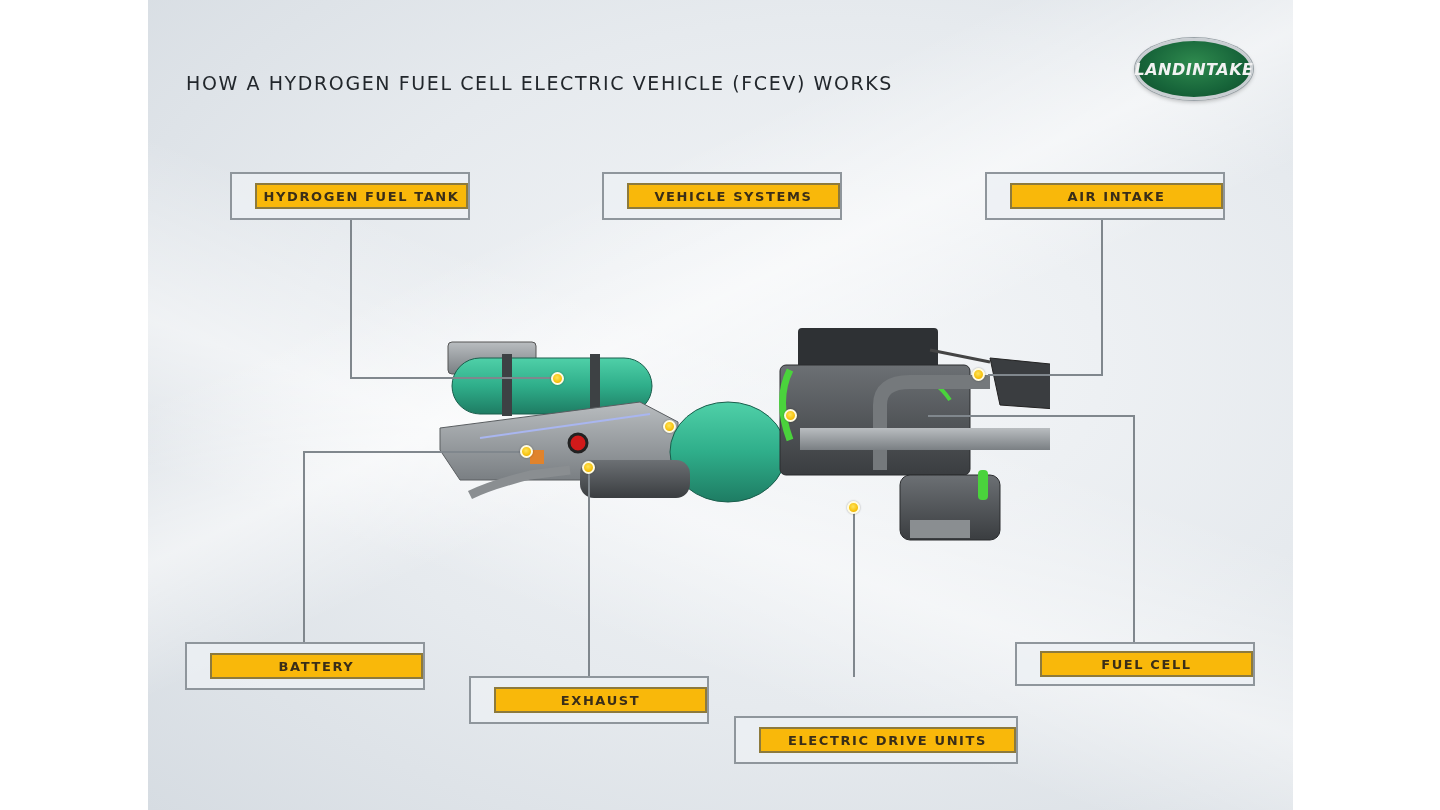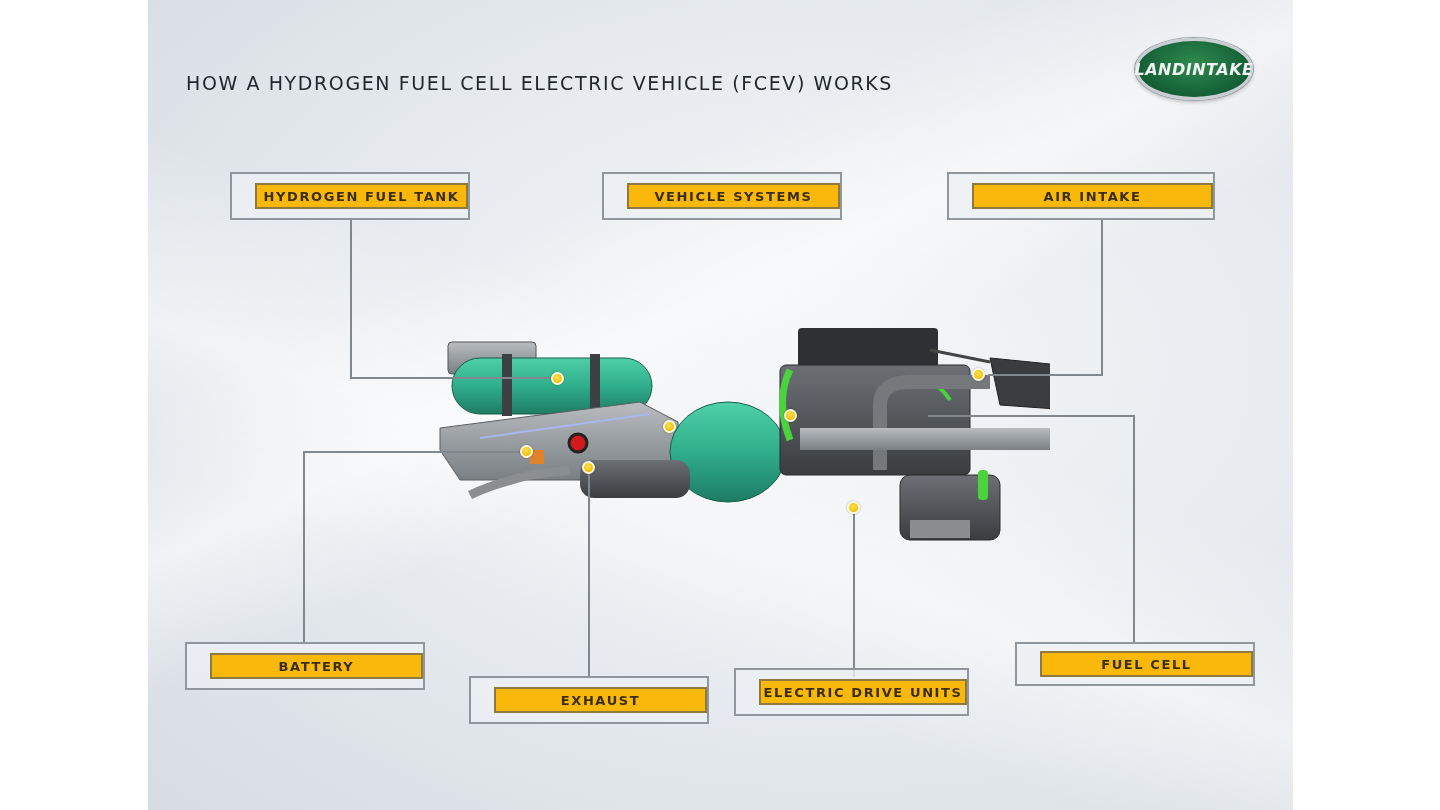--- a/index.html
+++ b/index.html
@@ -151,39 +151,39 @@
         <span>HYDROGEN FUEL TANK</span>
       </div>
   </div>
 
   <div class="callout" style="left:454px;top:172px;width:240px;height:48px">
     <div class="plate">
         <span>VEHICLE SYSTEMS</span>
       </div>
   </div>
 
-  <div class="callout" style="left:799px;top:172px;width:268px;height:48px">
+  <div class="callout" style="left:837px;top:172px;width:240px;height:48px">
     <div class="plate">
         <span>AIR INTAKE</span>
       </div>
   </div>
 
   <div class="callout" style="left:37px;top:642px;width:240px;height:48px">
     <div class="plate">
         <span>BATTERY</span>
       </div>
   </div>
 
   <div class="callout" style="left:321px;top:676px;width:240px;height:48px">
     <div class="plate">
         <span>EXHAUST</span>
       </div>
   </div>
 
-  <div class="callout" style="left:586px;top:668px;width:235px;height:48px">
+  <div class="callout" style="left:586px;top:716px;width:284px;height:48px">
     <div class="plate">
         <span>ELECTRIC DRIVE UNITS</span>
       </div>
   </div>
 
   <div class="callout" style="left:867px;top:642px;width:240px;height:44px">
     <div class="plate">
         <span>FUEL CELL</span>
       </div>
   </div>

